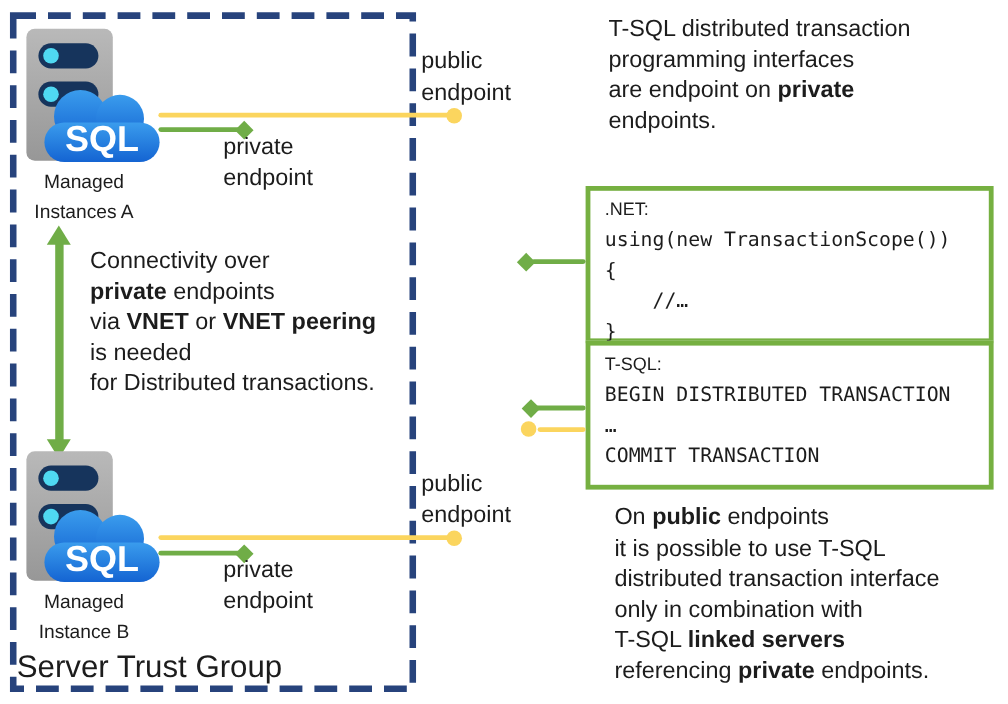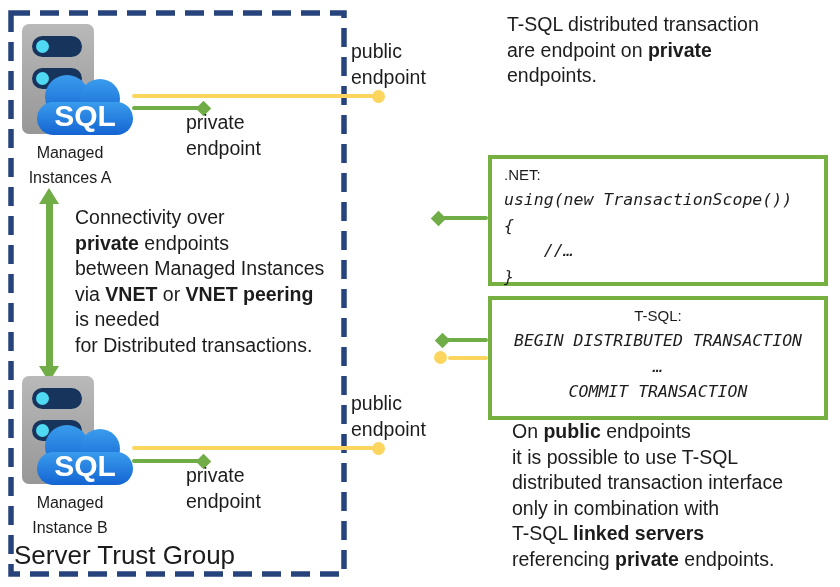--- a/index.html
+++ b/index.html
@@ -34,21 +34,21 @@
     border-left:10.5px solid transparent;border-right:10.5px solid transparent;}
   .varrow-up{top:188px;border-bottom:16px solid var(--green);}
   .varrow-down{top:366px;border-top:16px solid var(--green);}
   
   .note{position:absolute;font-size:19.5px;line-height:25.5px;}
   .stg{position:absolute;left:14px;top:540px;font-size:26px;}
   
   .code-box{position:absolute;left:488px;width:340px;border:4px solid var(--boxgreen);
     background:#fff;padding:3px 12px;}
   .code-title{font-size:15px;font-weight:400;line-height:25px;}
-  .code-line{font-family:"DejaVu Sans Mono", monospace;font-size:16.5px;line-height:25.5px;white-space:pre;font-style:italic;}
+  .code-line{font-family:"DejaVu Sans Mono", monospace;font-size:16.5px;line-height:25.5px;white-space:pre;}
 </style>
 </head>
 <body>
 
 <div class="canvas">
 
   <svg class="frame-svg" width="339" height="567">
     <rect x="3" y="3" width="333" height="561" fill="none" stroke="var(--navy)" stroke-width="5.5" stroke-dasharray="19 10"></rect>
   </svg>
 
@@ -92,21 +92,20 @@
     <div>endpoint</div>
   </div>
 
   <div class="varrow-shaft"></div>
   <div class="varrow-head varrow-up"></div>
   <div class="varrow-head varrow-down"></div>
 
   <div class="note" style="left:75px;top:205px;width:292px;">
     <div><span>Connectivity over</span></div>
     <div><span class="b">private</span><span> endpoints</span></div>
-    <div><span>between Managed Instances</span></div>
     <div><span>via </span><span class="b">VNET</span><span> or </span><span class="b">VNET peering</span></div>
     <div><span>is needed</span></div>
     <div><span>for Distributed transactions.</span></div>
   </div>
 
   <div class="server" style="left:22px;top:376px;height:108px;">
     <div class="bar" style="top:12px;">
         <span class="dot"></span>
       </div>
     <div class="bar" style="top:44px;">
@@ -136,35 +135,36 @@
   </div>
   <div class="ep-label" style="left:186px;top:462px;">
     <div>private</div>
     <div>endpoint</div>
   </div>
 
   <div class="stg">Server Trust Group</div>
 
   <div class="note" style="left:507px;top:12px;width:310px;">
     <div><span>T-SQL distributed transaction</span></div>
+    <div><span>programming interfaces</span></div>
     <div><span>are endpoint on </span><span class="b">private</span></div>
     <div><span>endpoints.</span></div>
   </div>
 
   <div class="code-box" style="top:155px;height:131px;">
     <div class="code-title">.NET:</div>
     <div class="code-line">using(new TransactionScope())</div>
     <div class="code-line">{</div>
     <div class="code-line">    //…</div>
     <div class="code-line">}</div>
   </div>
   <div class="hline green-bg" style="left:443px;top:216px;width:45px;"></div>
   <div class="diamond" style="left:433px;top:213px;"></div>
 
-  <div class="code-box" style="top:296px;height:124px;text-align:center;">
+  <div class="code-box" style="top:284px;height:124px;">
     <div class="code-title">T-SQL:</div>
     <div class="code-line">BEGIN DISTRIBUTED TRANSACTION</div>
     <div class="code-line">…</div>
     <div class="code-line">COMMIT TRANSACTION</div>
   </div>
   <div class="hline green-bg" style="left:446px;top:338px;width:42px;"></div>
   <div class="diamond" style="left:437px;top:335px;"></div>
   <div class="hline yellow-bg" style="left:448px;top:356px;width:40px;"></div>
   <div class="end-dot" style="left:434px;top:351px;"></div>
 

